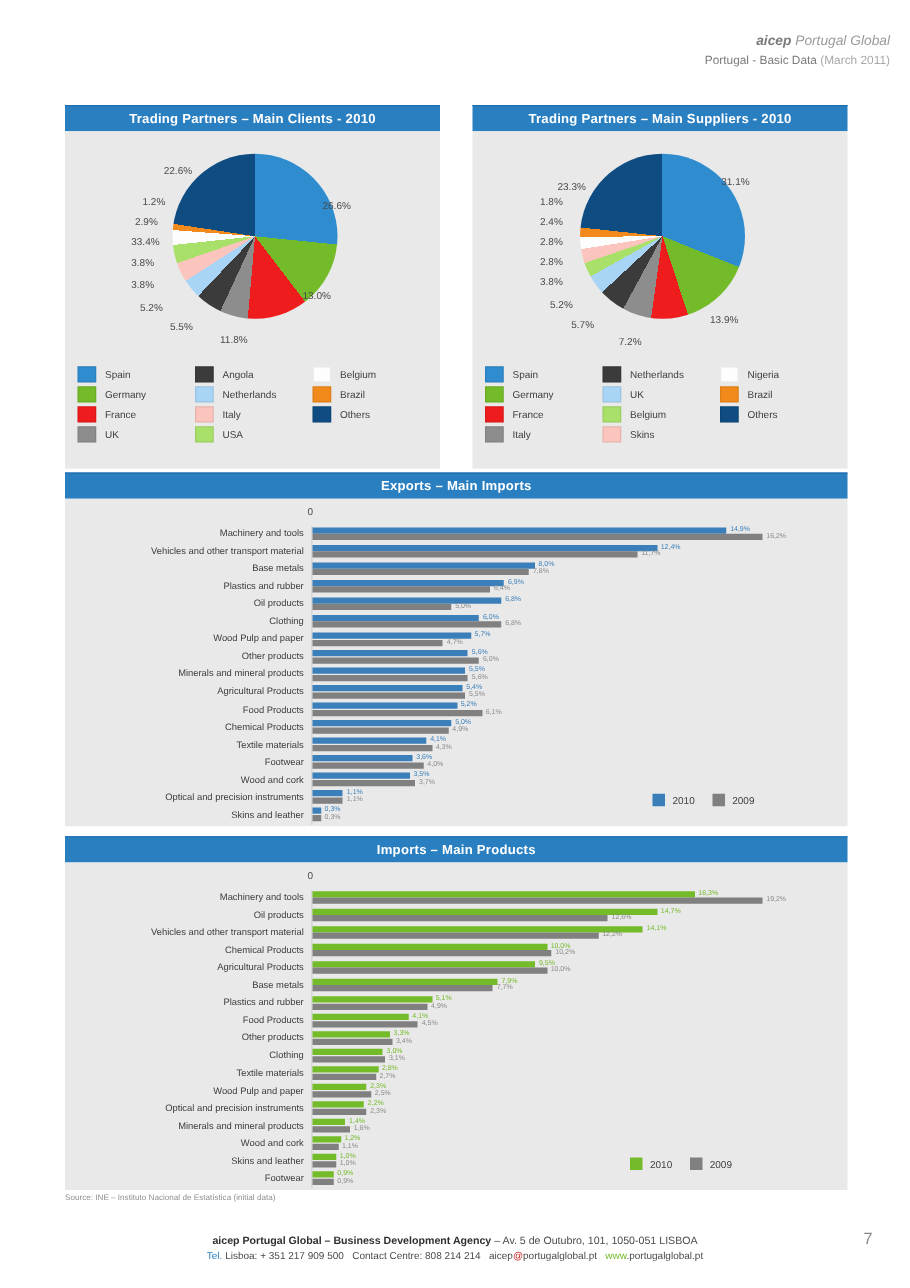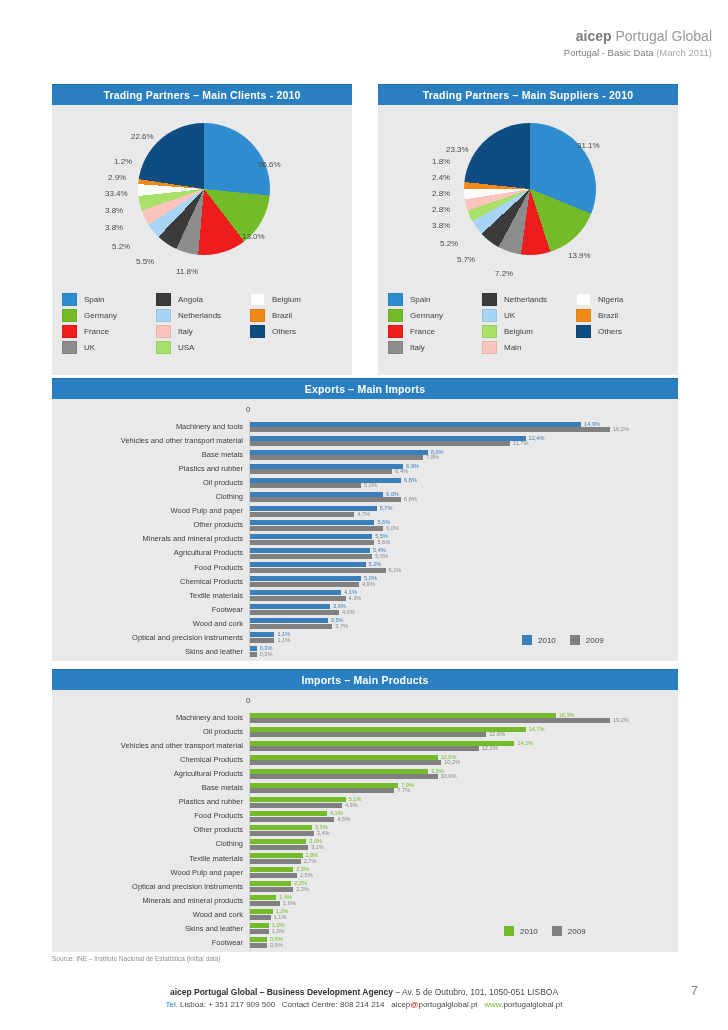--- a/index.html
+++ b/index.html
@@ -5,21 +5,21 @@
   html,body{margin:0;padding:0;}
   body{
     width:728px;height:1030px;background:#ffffff;
     font-family:"Liberation Sans",sans-serif;
     color:#3c3c3c;position:relative;overflow:hidden;
   }
   .page{position:absolute;inset:0;}
 
   
   .doc-header{position:absolute;top:26px;right:16px;text-align:right;line-height:1.45;}
-  .doc-header .l1{font-size:14px;color:#9a9a9a;}
+  .doc-header .l1{font-size:11px;color:#9a9a9a;font-style:italic;}
   .doc-header .l1 b{color:#7b7b7b;font-weight:bold;}
   .doc-header .l2{font-size:9.5px;color:#7b7b7b;}
   .doc-header .l2 .muted{color:#a8a8a8;}
 
   
   .panel{position:absolute;background:#ffffff;}
   .panel-title{
     background:#2a7fc1;color:#fff;text-align:center;font-weight:bold;
     font-size:10.5px;letter-spacing:.2px;line-height:20px;height:20px;
     border-top:1px solid #1f6fae;
@@ -218,21 +218,21 @@
           <div class="li">
               <span class="sw" style="background:#a8d5f5"></span>
               <span class="lbl">UK</span>
             </div>
           <div class="li">
               <span class="sw" style="background:#a8e06a"></span>
               <span class="lbl">Belgium</span>
             </div>
           <div class="li">
               <span class="sw" style="background:#fbc4bc"></span>
-              <span class="lbl">Main</span>
+              <span class="lbl">Skins</span>
             </div>
         </div>
         <div class="col">
           <div class="li">
               <span class="sw" style="background:#fdfdfd"></span>
               <span class="lbl">Nigeria</span>
             </div>
           <div class="li">
               <span class="sw" style="background:#f18a1b"></span>
               <span class="lbl">Brazil</span>

